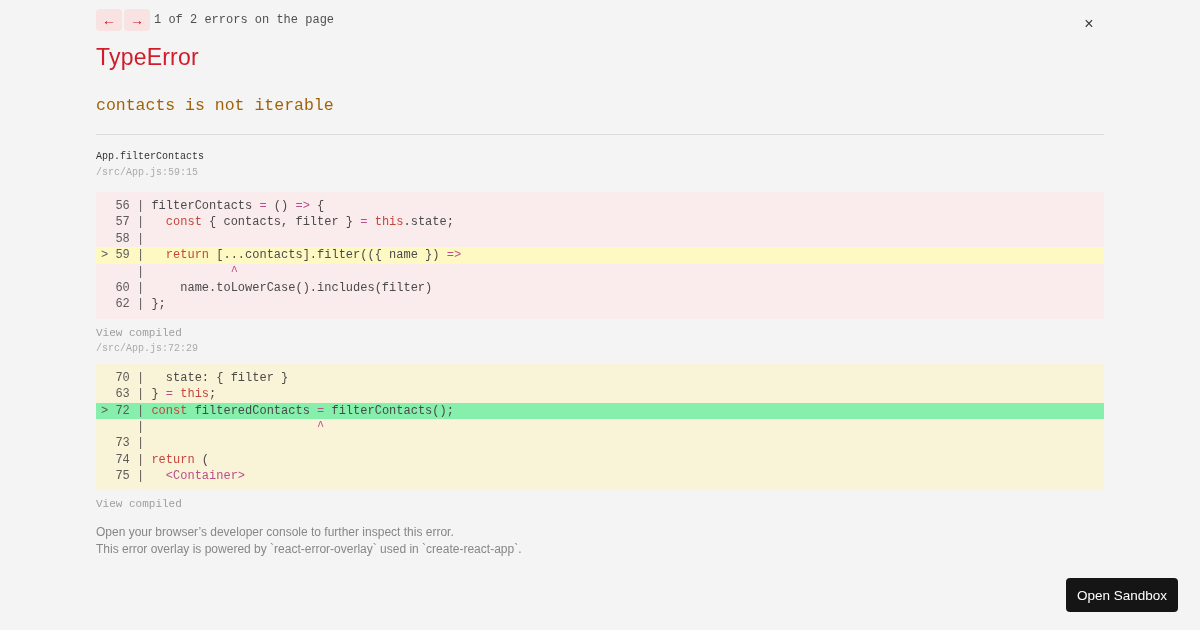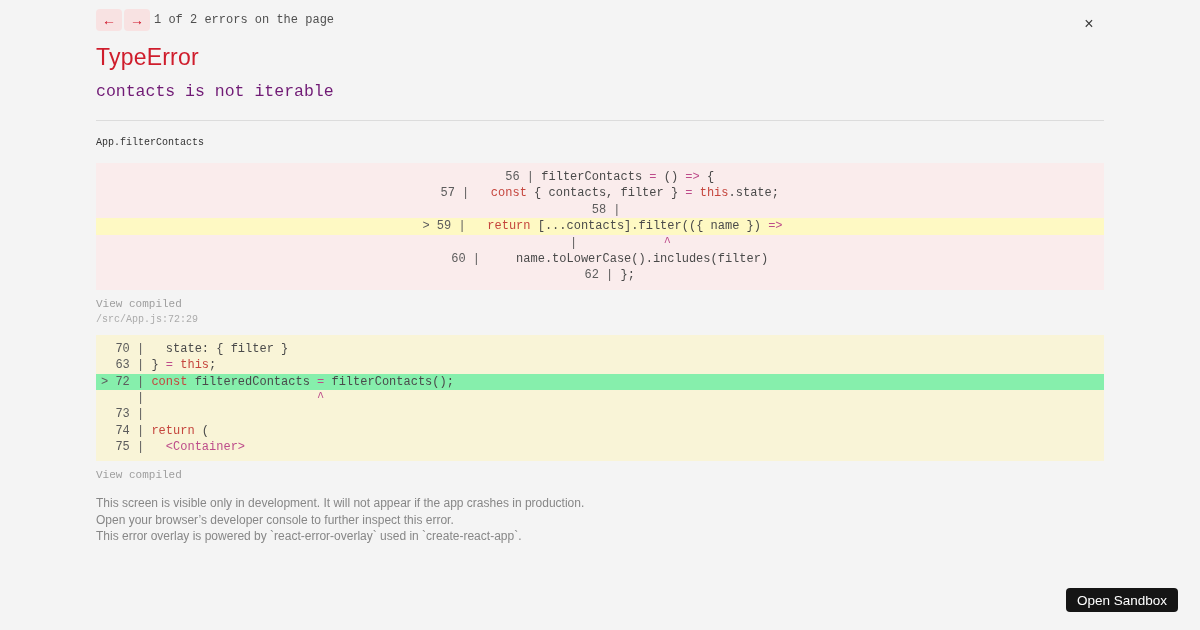--- a/index.html
+++ b/index.html
@@ -28,41 +28,41 @@
     border:none; background:transparent; color:#3a3a3a; font-size:16px;
     cursor:pointer; line-height:22px; text-align:center;
   }
 
   
   .err-title {
     margin-top:14px; font-size:23px; line-height:25px; font-weight:400;
     color:#cf1d2c; letter-spacing:0.2px;
   }
   .err-msg {
-    margin-top:14px; font-family:"Liberation Mono", monospace;
-    font-size:16.5px; line-height:16px; color:#701a75;
+    margin-top:28px; font-family:"Liberation Mono", monospace;
+    font-size:16.5px; line-height:16px; color:#a16207;
   }
   .divider { margin-top:20px; border:none; border-top:1px solid #dcdcdc; height:0; }
 
   
   .frame-fn {
     margin-top:15px; font-family:"Liberation Mono", monospace;
     font-size:10px; line-height:14px; color:#333;
   }
   .frame2 .frame-fn { margin-top:19px; }
   .frame-loc {
     margin-top:2px; font-family:"Liberation Mono", monospace;
     font-size:10px; line-height:13px; color:#ababab;
   }
   .code-block {
     margin-top:13px; width:1008px; padding:6px 0;
     font-family:"Liberation Mono", monospace; font-size:12px;
   }
   .frame2 .code-block { margin-top:9px; }
-  .code-block.red { background:#faecec;text-align:center; }
+  .code-block.red { background:#faecec; }
   .code-block.yellow { background:#f9f4d7; }
   .code-line {
     white-space:pre; line-height:16.4px; height:16.4px;
     padding-left:5px; color:#4a4a4a;
   }
   .red .code-line.hl { background:#fef9c3; }
   .yellow .code-line.hl { background:#86efac; }
   .code-line .pfx { color:#5c5c5c; }
   .code-line .d { color:#4a4a4a; }
   .code-line .k { color:#c5453d; }
@@ -71,21 +71,21 @@
     margin-top:8px; font-family:"Liberation Mono", monospace;
     font-size:11px; line-height:13px; color:#9e9e9e; cursor:pointer;
     display:inline-block;
   }
 
   
   .footer { margin-top:13px; }
   .footer p { font-size:12px; line-height:16.5px; color:#878787; }
 
   .sandbox-btn {
-    position:absolute; right:22px; bottom:18px; width:112px; height:24px;
+    position:absolute; right:22px; bottom:18px; width:112px; height:34px;
     background:#151515; color:#fff; border:none; border-radius:4px;
     font-size:13.5px; font-family:"Liberation Sans", sans-serif; cursor:pointer;
   }
 </style>
 </head>
 <body>
 
 <div class="overlay">
   <div class="content">
 
@@ -98,42 +98,41 @@
       </button>
       <span class="counter">1 of 2 errors on the page</span>
     </div>
 
     <h1 class="err-title">TypeError</h1>
     <div class="err-msg">contacts is not iterable</div>
 
     <hr class="divider">
 
     <div id="frames">
-        <div class="frame frame1"><div class="frame-fn">App.filterContacts</div><div class="code-block red">
+        <div class="frame frame1"><div class="frame-fn">App.filterContacts</div><div class="frame-loc">/src/App.js:59:15</div><div class="code-block red">
             <div class="code-line"><span class="pfx">  56 | </span><span class="d">filterContacts </span><span class="o">=</span><span class="d"> () </span><span class="o">=&gt;</span><span class="d"> {</span></div>
             <div class="code-line"><span class="pfx">  57 | </span><span class="d">  </span><span class="k">const</span><span class="d"> { contacts, filter } </span><span class="o">=</span><span class="d"> </span><span class="k">this</span><span class="d">.state;</span></div>
             <div class="code-line"><span class="pfx">  58 | </span></div>
             <div class="code-line hl"><span class="pfx">&gt; 59 | </span><span class="d">  </span><span class="k">return</span><span class="d"> [...contacts].filter(({ name }) </span><span class="o">=&gt;</span></div>
             <div class="code-line"><span class="pfx">     | </span><span class="d">           </span><span class="o">^</span></div>
             <div class="code-line"><span class="pfx">  60 | </span><span class="d">    name.toLowerCase().includes(filter)</span></div>
             <div class="code-line"><span class="pfx">  62 | </span><span class="d">};</span></div>
           </div><div class="view-compiled">View compiled</div></div>
         <div class="frame frame2"><div class="frame-loc">/src/App.js:72:29</div><div class="code-block yellow">
             <div class="code-line"><span class="pfx">  70 | </span><span class="d">  state: { filter }</span></div>
             <div class="code-line"><span class="pfx">  63 | </span><span class="d">} </span><span class="o">=</span><span class="d"> </span><span class="k">this</span><span class="d">;</span></div>
             <div class="code-line hl"><span class="pfx">&gt; 72 | </span><span class="k">const</span><span class="d"> filteredContacts </span><span class="o">=</span><span class="d"> filterContacts();</span></div>
             <div class="code-line"><span class="pfx">     | </span><span class="d">                       </span><span class="o">^</span></div>
             <div class="code-line"><span class="pfx">  73 | </span></div>
             <div class="code-line"><span class="pfx">  74 | </span><span class="k">return</span><span class="d"> (</span></div>
             <div class="code-line"><span class="pfx">  75 | </span><span class="d">  </span><span class="o">&lt;Container&gt;</span></div>
           </div><div class="view-compiled">View compiled</div></div>
       </div>
 
     <div class="footer">
-      <p>This screen is visible only in development. It will not appear if the app crashes in production.</p>
       <p>Open your browser’s developer console to further inspect this error.</p>
       <p>This error overlay is powered by `react-error-overlay` used in `create-react-app`.</p>
     </div>
 
   </div>
 
   <button class="close-btn">
     <span>×</span>
   </button>
 

